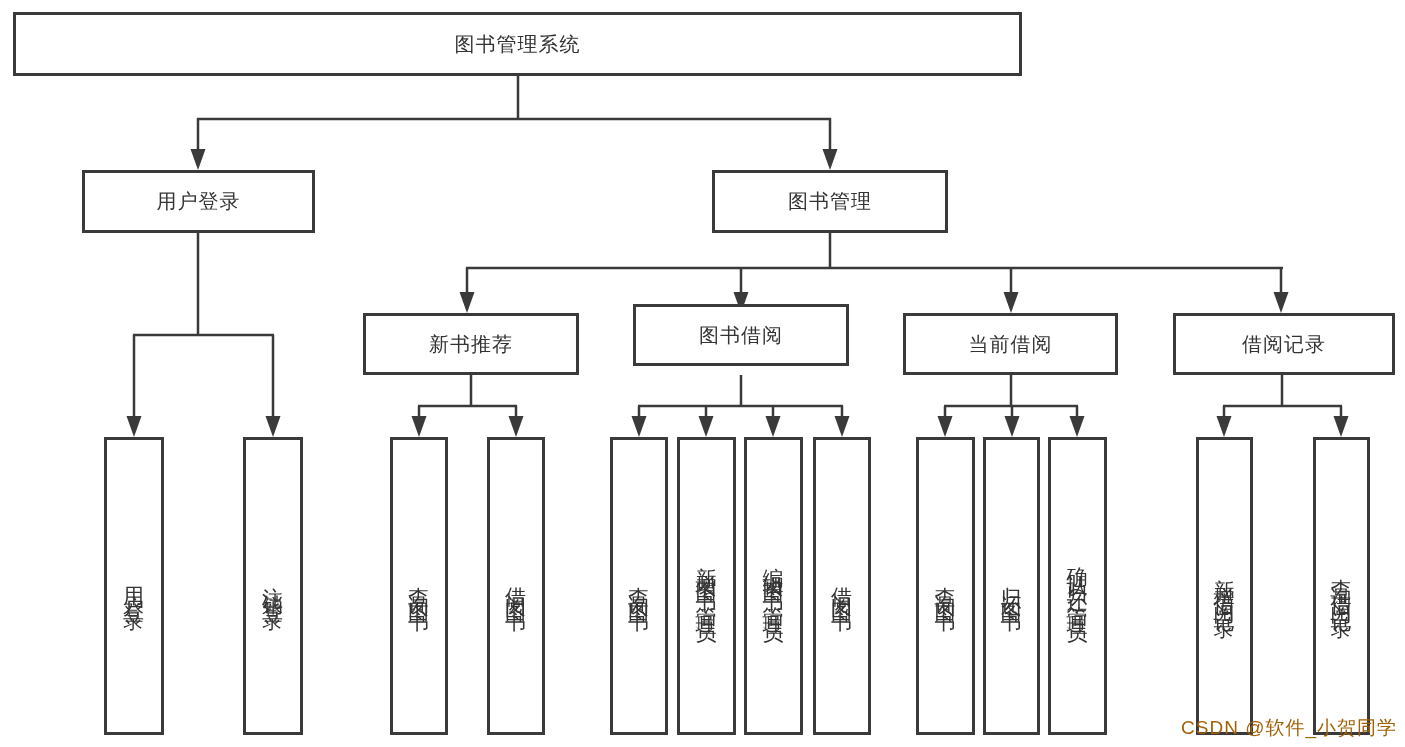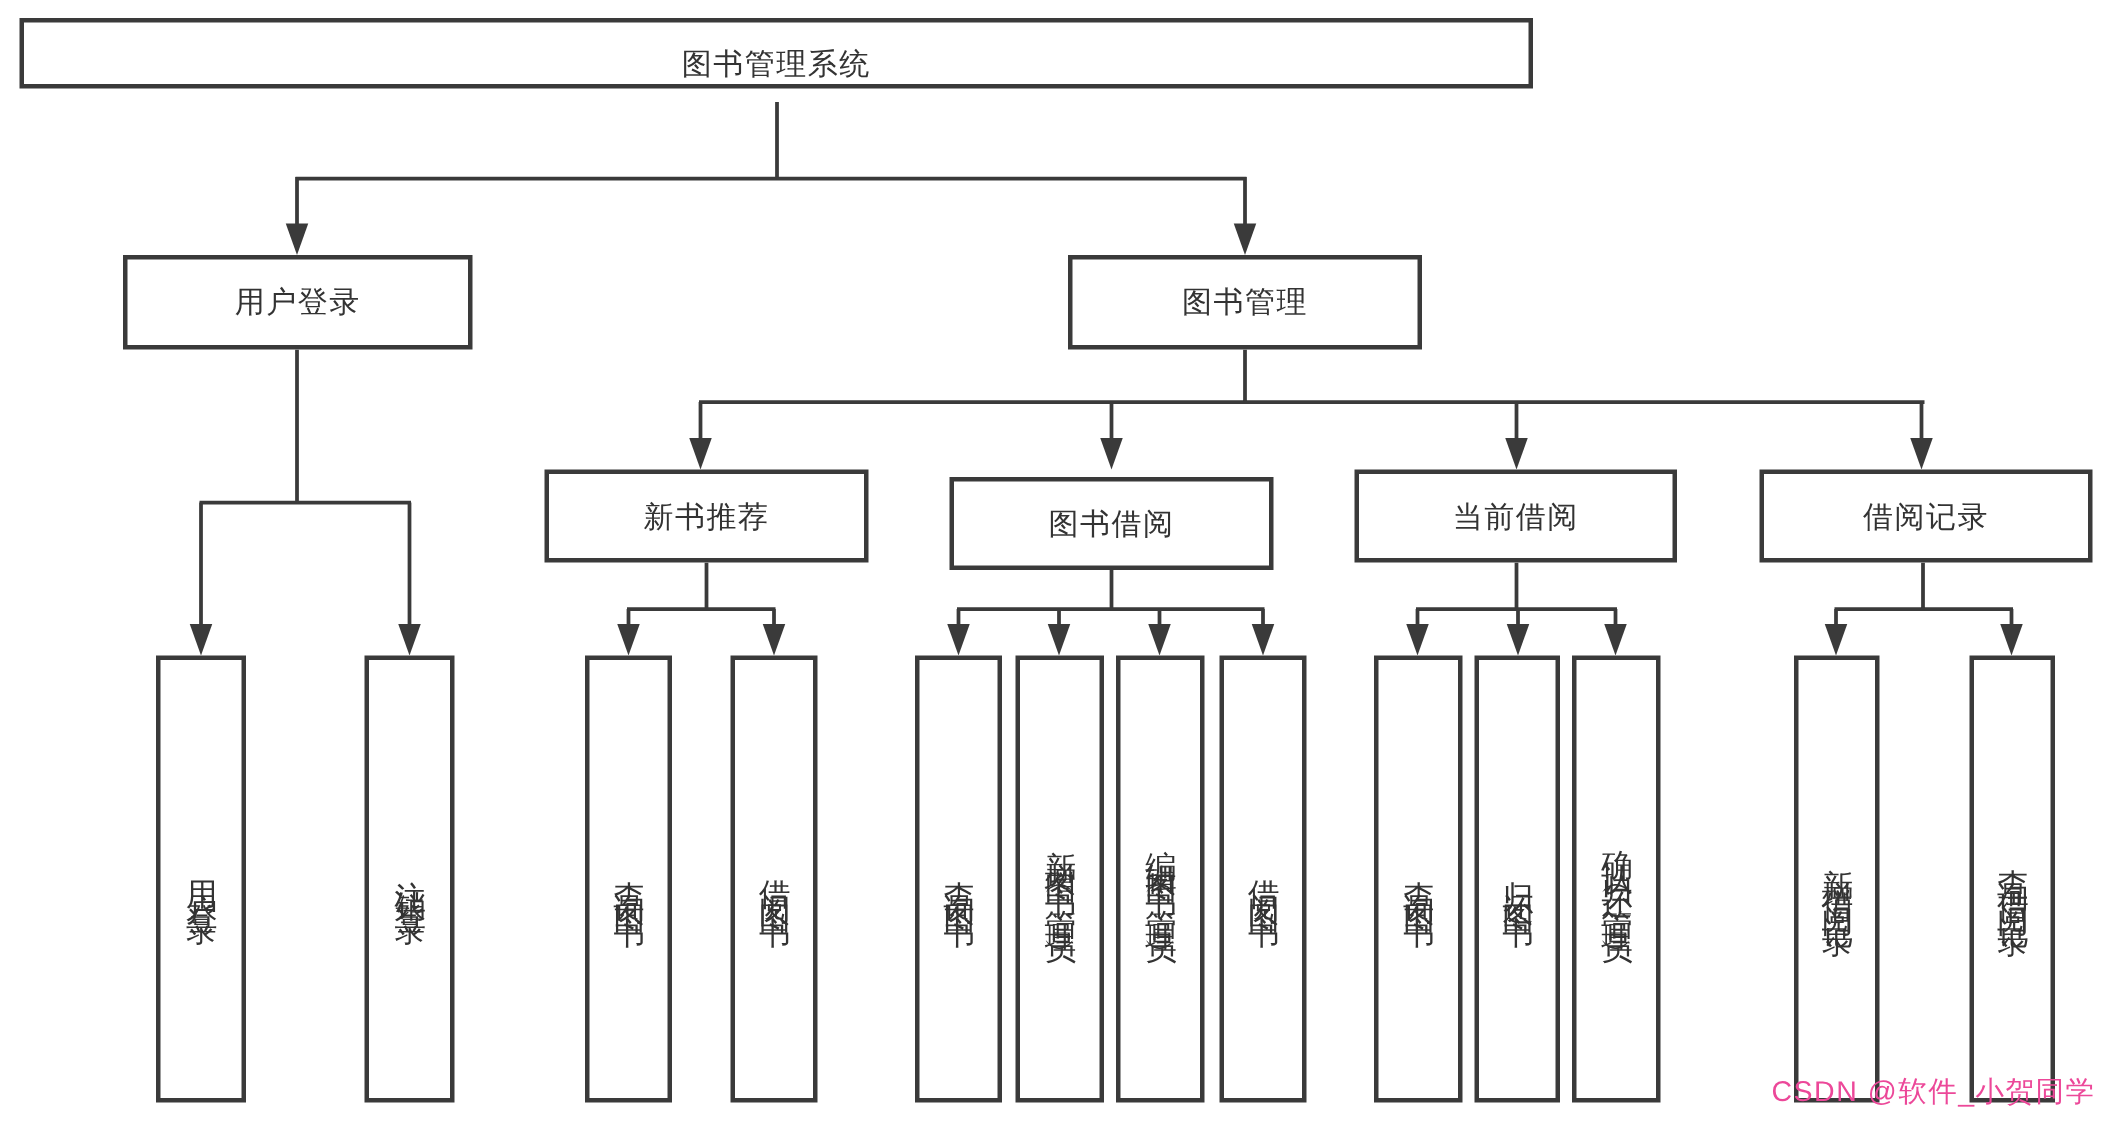--- a/index.html
+++ b/index.html
@@ -33,21 +33,21 @@
     text-orientation: mixed;
     letter-spacing: 8px;
     line-height: 1;
     white-space: nowrap;
   }
   #watermark {
     position: absolute;
     right: 8px;
     bottom: 6px;
     font-size: 19px;
-    color: #ec4899;
+    color: #a16207;
     letter-spacing: 1px;
     white-space: nowrap;
   }
   path.edge { stroke: #3a3a3a; stroke-width: 2.5; fill: none; }
   polygon.arrow { fill: #3a3a3a; stroke: none; }
 </style>
 </head>
 <body>
 
 <div id="stage">
@@ -81,35 +81,35 @@
     <path class="edge" d="M1011 375 V407 M944 406 H1078 M945 406 V420 M1012 406 V420 M1077 406 V420"></path>
     <polygon class="arrow" points="937.5,416 952.5,416 945,437"></polygon>
     <polygon class="arrow" points="1004.5,416 1019.5,416 1012,437"></polygon>
     <polygon class="arrow" points="1069.5,416 1084.5,416 1077,437"></polygon>
 
     <path class="edge" d="M1282 375 V407 M1223 406 H1342 M1224 406 V420 M1341 406 V420"></path>
     <polygon class="arrow" points="1216.5,416 1231.5,416 1224,437"></polygon>
     <polygon class="arrow" points="1333.5,416 1348.5,416 1341,437"></polygon>
   </svg>
 
-  <div class="node hbox" style="left:13px; top:12px; width:1009px; height:47px;align-items:flex-end;">
+  <div class="node hbox" style="left:13px; top:12px; width:1009px; height:64px;">
     <span>图书管理系统</span>
   </div>
 
   <div class="node hbox" style="left:82px; top:170px; width:233px; height:63px;">
     <span>用户登录</span>
   </div>
   <div class="node hbox" style="left:363px; top:313px; width:216px; height:62px;">
     <span>新书推荐</span>
   </div>
 
   <div class="node hbox" style="left:712px; top:170px; width:236px; height:63px;">
     <span>图书管理</span>
   </div>
-  <div class="node hbox" style="left:633px; top:318px; width:216px; height:62px;">
+  <div class="node hbox" style="left:633px; top:304px; width:216px; height:62px;">
     <span>图书借阅</span>
   </div>
   <div class="node hbox" style="left:903px; top:313px; width:215px; height:62px;">
     <span>当前借阅</span>
   </div>
   <div class="node hbox" style="left:1173px; top:313px; width:222px; height:62px;">
     <span>借阅记录</span>
   </div>
 
   <div class="node vbox" style="left:104px; top:437px; width:60px; height:298px;">

